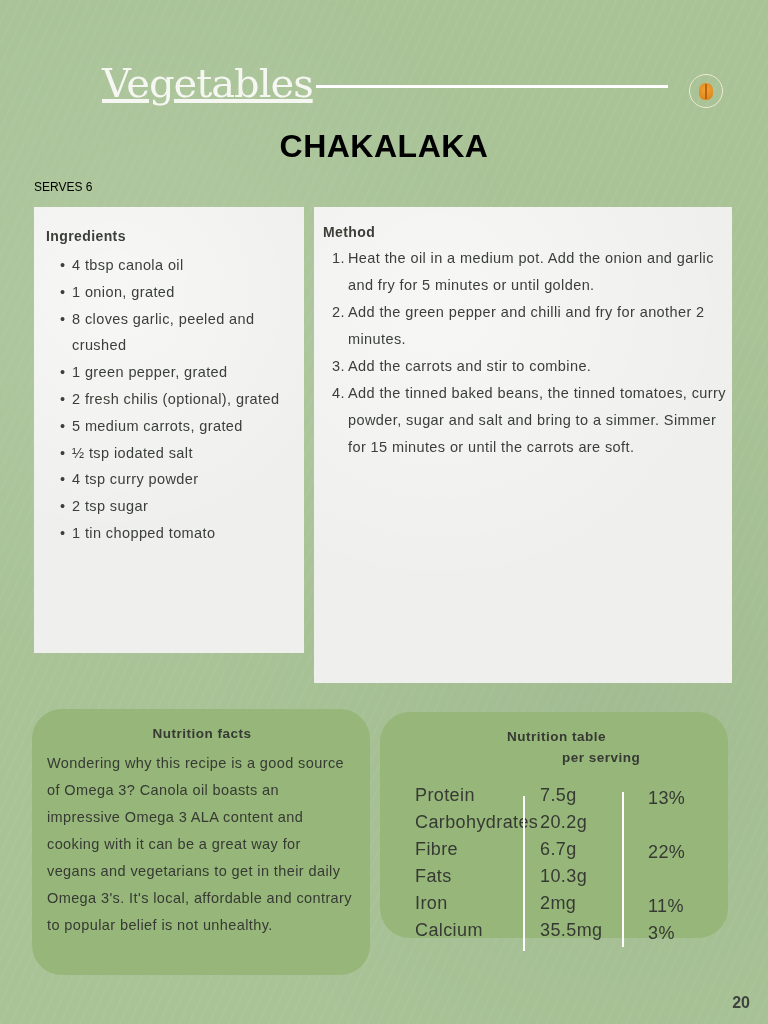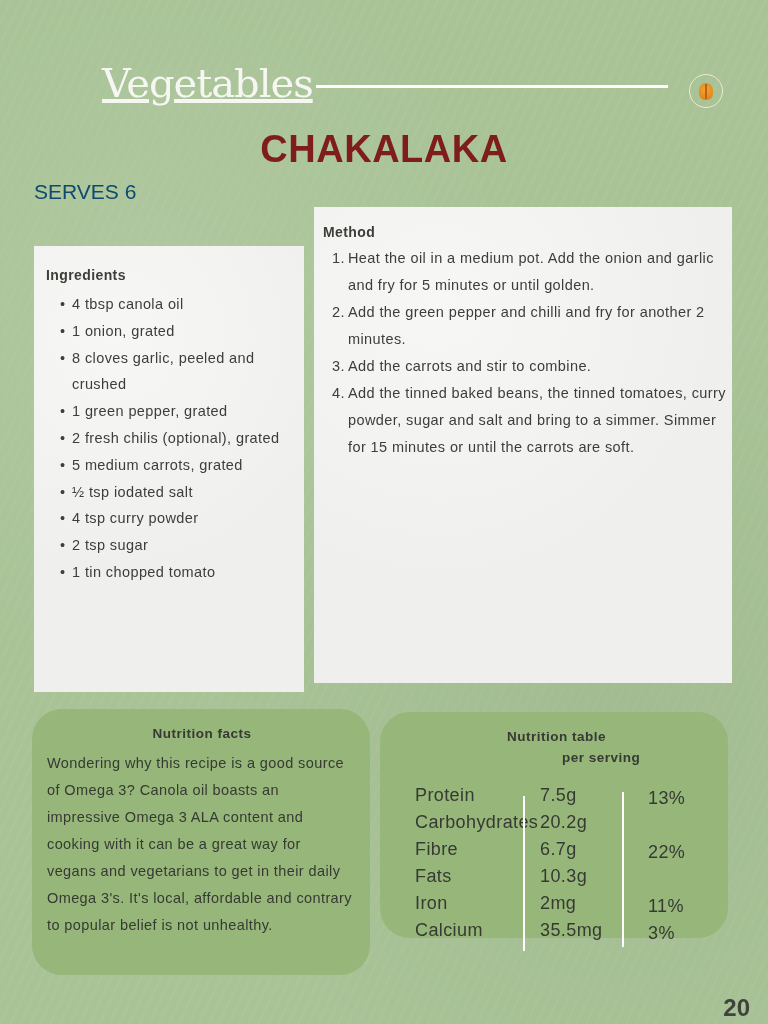--- a/index.html
+++ b/index.html
@@ -34,30 +34,30 @@
     width: 14px; height: 17px; border-radius: 45% 45% 40% 40%;
     background: radial-gradient(circle at 50% 40%, #f2a33a 0, #e08a1e 70%);
     position: relative;
   }
   .brain::after {
     content: ""; position: absolute; left: 6px; top: 1px; width: 1.5px; height: 15px;
     background: #b9640f;
   }
   .recipe-title {
     position: absolute; left: 0; width: 768px; top: 128px; text-align: center;
-    font-size: 38px; color: #7f1d1d; letter-spacing: 0.5px;
+    font-size: 32px; color: #000000; letter-spacing: 0.5px;
   }
   .serves {
-    position: absolute; left: 34px; top: 180px; font-size: 21px; color: #0c4a6e;
+    position: absolute; left: 34px; top: 180px; font-size: 12px; color: #000000;
   }
   .card {
     position: absolute; background: #efefed;
     background-image: radial-gradient(circle at 30% 20%, rgba(255,255,255,0.5) 0, transparent 60%);
   }
-  .ingredients-card { left: 34px; top: 207px; width: 270px; height: 446px; margin-top: 39px; }
+  .ingredients-card { left: 34px; top: 207px; width: 270px; height: 446px; }
   .method-card { left: 314px; top: 207px; width: 418px; height: 476px; }
   .card-heading { font-weight: bold; font-size: 14px; letter-spacing: 0.4px; color: #3b3f38; }
   .ingredients-card .card-heading { position: absolute; left: 12px; top: 21px; }
   .method-card .card-heading { position: absolute; left: 9px; top: 17px; }
   ul.ing-list {
     position: absolute; left: 38px; top: 45px; width: 232px; list-style: none;
     font-size: 14.5px; line-height: 26.8px; letter-spacing: 0.4px; color: #3b3f38;
   }
   ul.ing-list li { position: relative; }
   ul.ing-list li::before {
@@ -87,21 +87,21 @@
   .nut-col {
     position: absolute; font-size: 18px; line-height: 27px; letter-spacing: 0.4px; color: #363a33;
   }
   .nut-col.names { left: 35px; top: 70px; }
   .nut-col.values { left: 160px; top: 70px; }
   .nut-col.pcts { left: 268px; top: 73px; }
   .vline { position: absolute; width: 2px; background: #ffffff; }
   .vline.one { left: 143px; top: 84px; height: 155px; }
   .vline.two { left: 242px; top: 80px; height: 155px; }
   .page-number {
-    position: absolute; right: 18px; top: 994px; font-weight: bold; font-size: 24px; color: #3f423d;
+    position: absolute; right: 18px; top: 994px; font-weight: bold; font-size: 16px; color: #3f423d;
   }
 </style>
 </head>
 <body>
 
 <div class="section-title">Vegetables</div>
 <div class="section-rule"></div>
 <div class="badge">
   <span class="brain"></span>
 </div>

